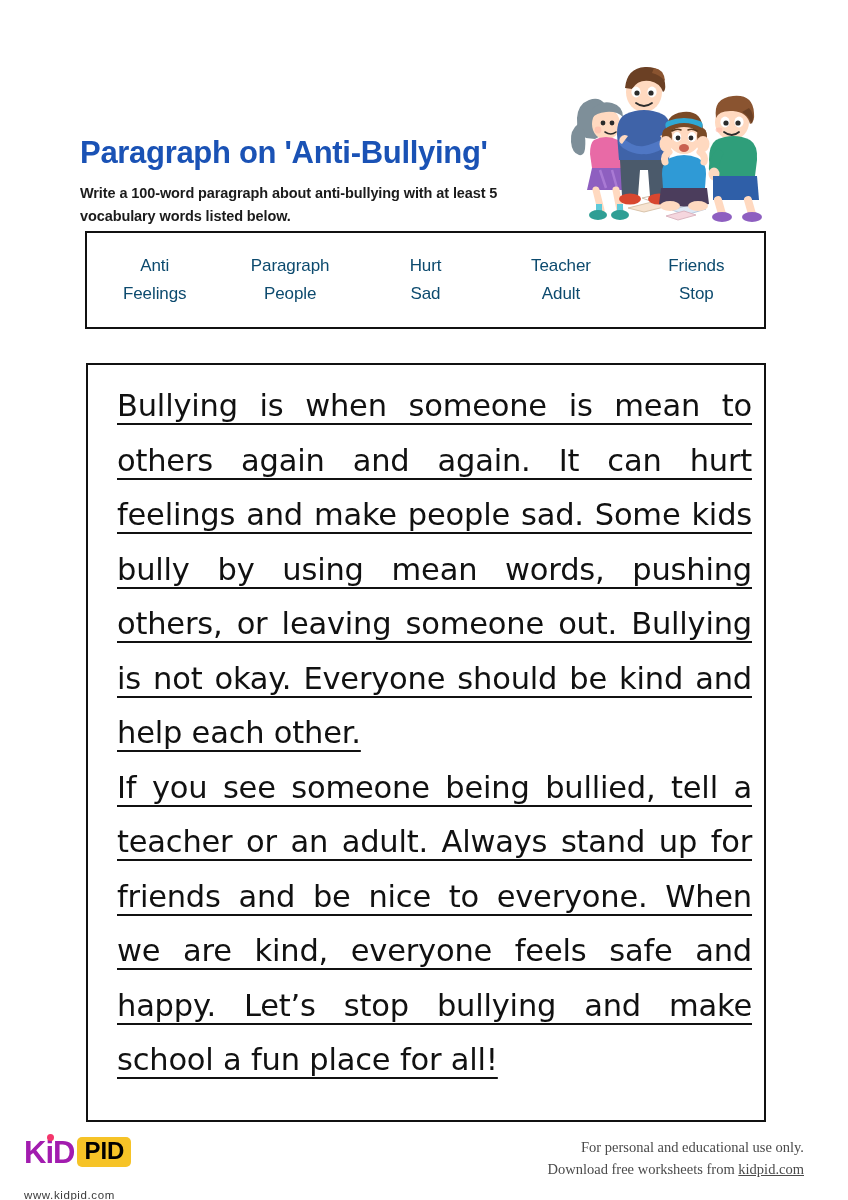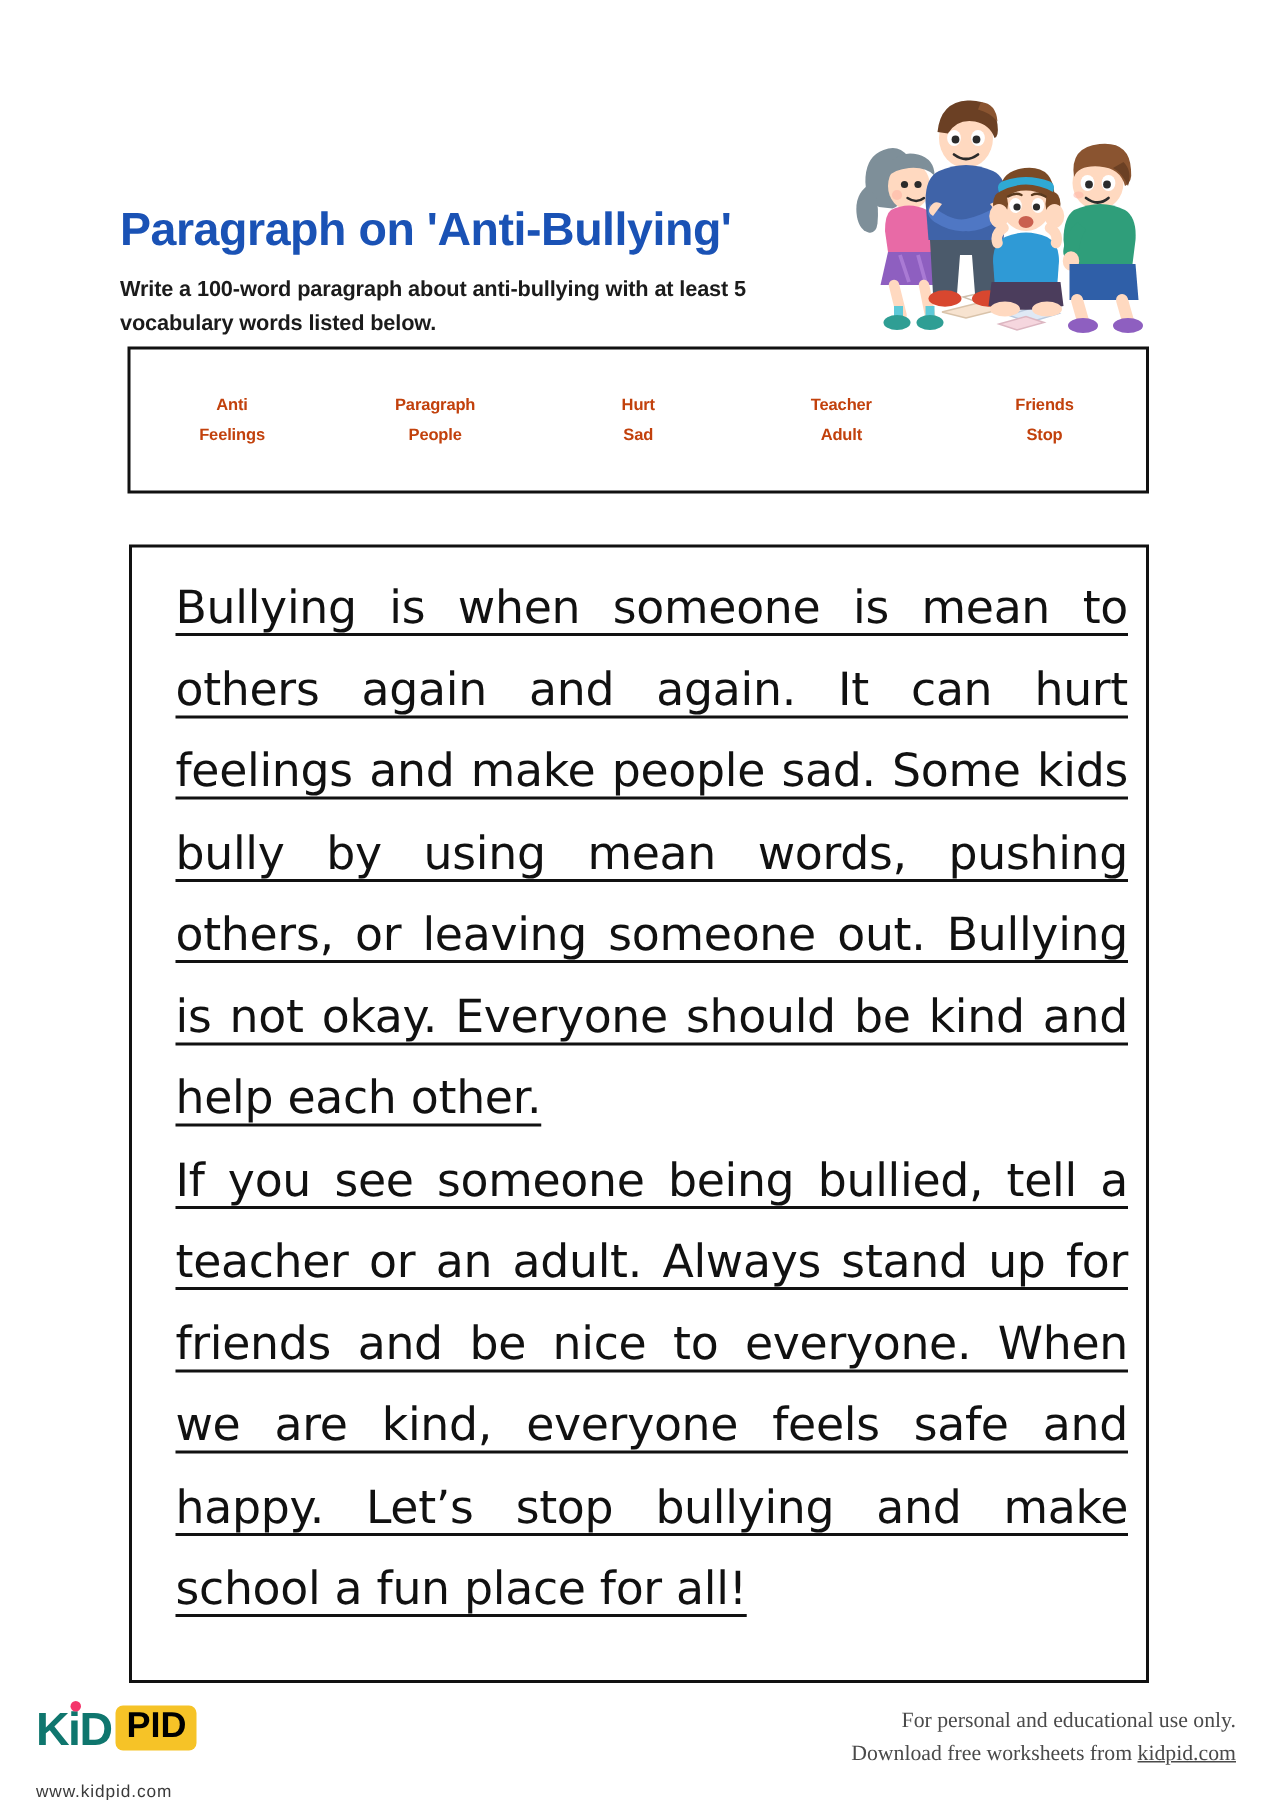--- a/index.html
+++ b/index.html
@@ -29,21 +29,21 @@
   
   #vocab-box {
     position:absolute; left:85px; top:231px; width:681px; height:98px;
     border:2.5px solid #111; background:#fff;
     display:flex; flex-direction:column; justify-content:center;
   }
   .vocab-row { display:flex; width:100%; }
   .vocab-row + .vocab-row { margin-top:8px; }
   .vocab-cell {
     flex:1 1 20%; text-align:center;
-    font-size:11px; font-weight:bold; color:#c2410c;
+    font-size:17px; font-weight:normal; color:#0c4a6e;
     letter-spacing:-0.1px;
   }
 
   
   #answer-box {
     position:absolute; left:86px; top:363px; width:680px; height:759px;
     border:2.5px solid #111; background:#fff;
     padding:14px 12px 10px 29px;
     overflow:hidden;
   }
@@ -63,39 +63,39 @@
     text-decoration-skip-ink:none;
   }
   .para.last-line-left { text-align-last:left; }
 
   
   #footer { position:absolute; left:0; top:1128px; width:848px; height:72px; }
 
   #logo { position:absolute; left:24px; top:6px; width:160px; }
   .logo-mark { display:flex; align-items:center; height:36px; }
   .logo-kid {
-    font-size:31px; font-weight:bold; color:#0f766e;
+    font-size:31px; font-weight:bold; color:#a21caf;
     letter-spacing:-1px; line-height:1; position:relative;
   }
   .logo-dot {
     position:absolute; width:7px; height:7px; border-radius:50%;
     background:#f4366b; left:22.5px; top:-3px;
   }
   .logo-pid {
     margin-left:3px; background:#f6c327; color:#000000;
     font-size:24px; font-weight:bold; letter-spacing:0px;
     padding:1px 7px 3px 7px; border-radius:5px; line-height:1.05;
   }
   .logo-url {
     margin-top:19px; font-size:11.5px; color:#3a3a3a;
     letter-spacing:0.6px; font-weight:normal;
   }
 
   #credits {
-    position:absolute; right:24px; top:8px; text-align:right;
+    position:absolute; right:44px; top:8px; text-align:right;
     font-family:"Liberation Serif", serif;
     font-size:14.5px; color:#4a4a4a; line-height:1.55;
   }
   #credits .link { text-decoration:underline; color:#4a4a4a; }
 </style>
 </head>
 <body>
 
 <div id="header">
   <div id="title">Paragraph on 'Anti-Bullying'</div>

